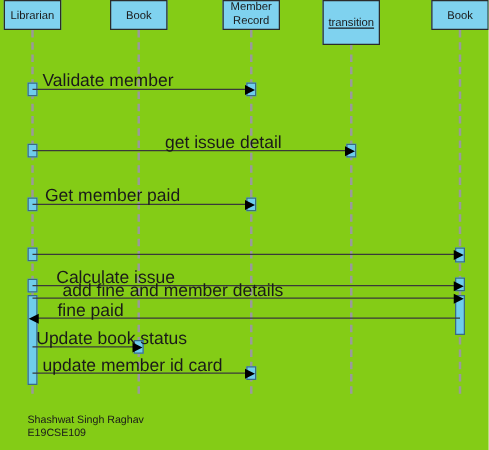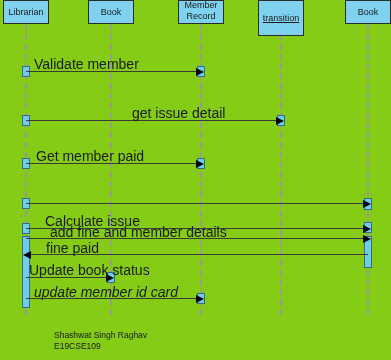--- a/index.html
+++ b/index.html
@@ -151,20 +151,20 @@
       <div class="arrowhead right" style="top: 234.5px; left: 363px;"></div>
       <div class="msg-label" style="left: 50px; top: 227px;">add fine and member details</div>
       <div class="msg-line" style="left: 30px; top: 254px; width: 338px;"></div>
       <div class="arrowhead left" style="top: 250.5px; left: 23px;"></div>
       <div class="msg-label" style="left: 46px; top: 243px;">fine paid</div>
       <div class="msg-line" style="left: 26px; top: 277px; width: 81px;"></div>
       <div class="arrowhead right" style="top: 273.5px; left: 106px;"></div>
       <div class="msg-label" style="left: 29px; top: 265px;">Update book status</div>
       <div class="msg-line" style="left: 26px; top: 298px; width: 171px;"></div>
       <div class="arrowhead right" style="top: 294.5px; left: 196px;"></div>
-      <div class="msg-label" style="left: 34px; top: 287px; font-style: italic;">update member id card</div>
+      <div class="msg-label" style="left: 34px; top: 287px;">update member id card</div>
     </div>
 
-  <div class="footer" style="left: 22px; top: 330px; margin-left: 32px;">
+  <div class="footer" style="left: 22px; top: 330px;">
     <div>Shashwat Singh Raghav</div>
     <div>E19CSE109</div>
   </div>
 </div>
 
 </body></html>

